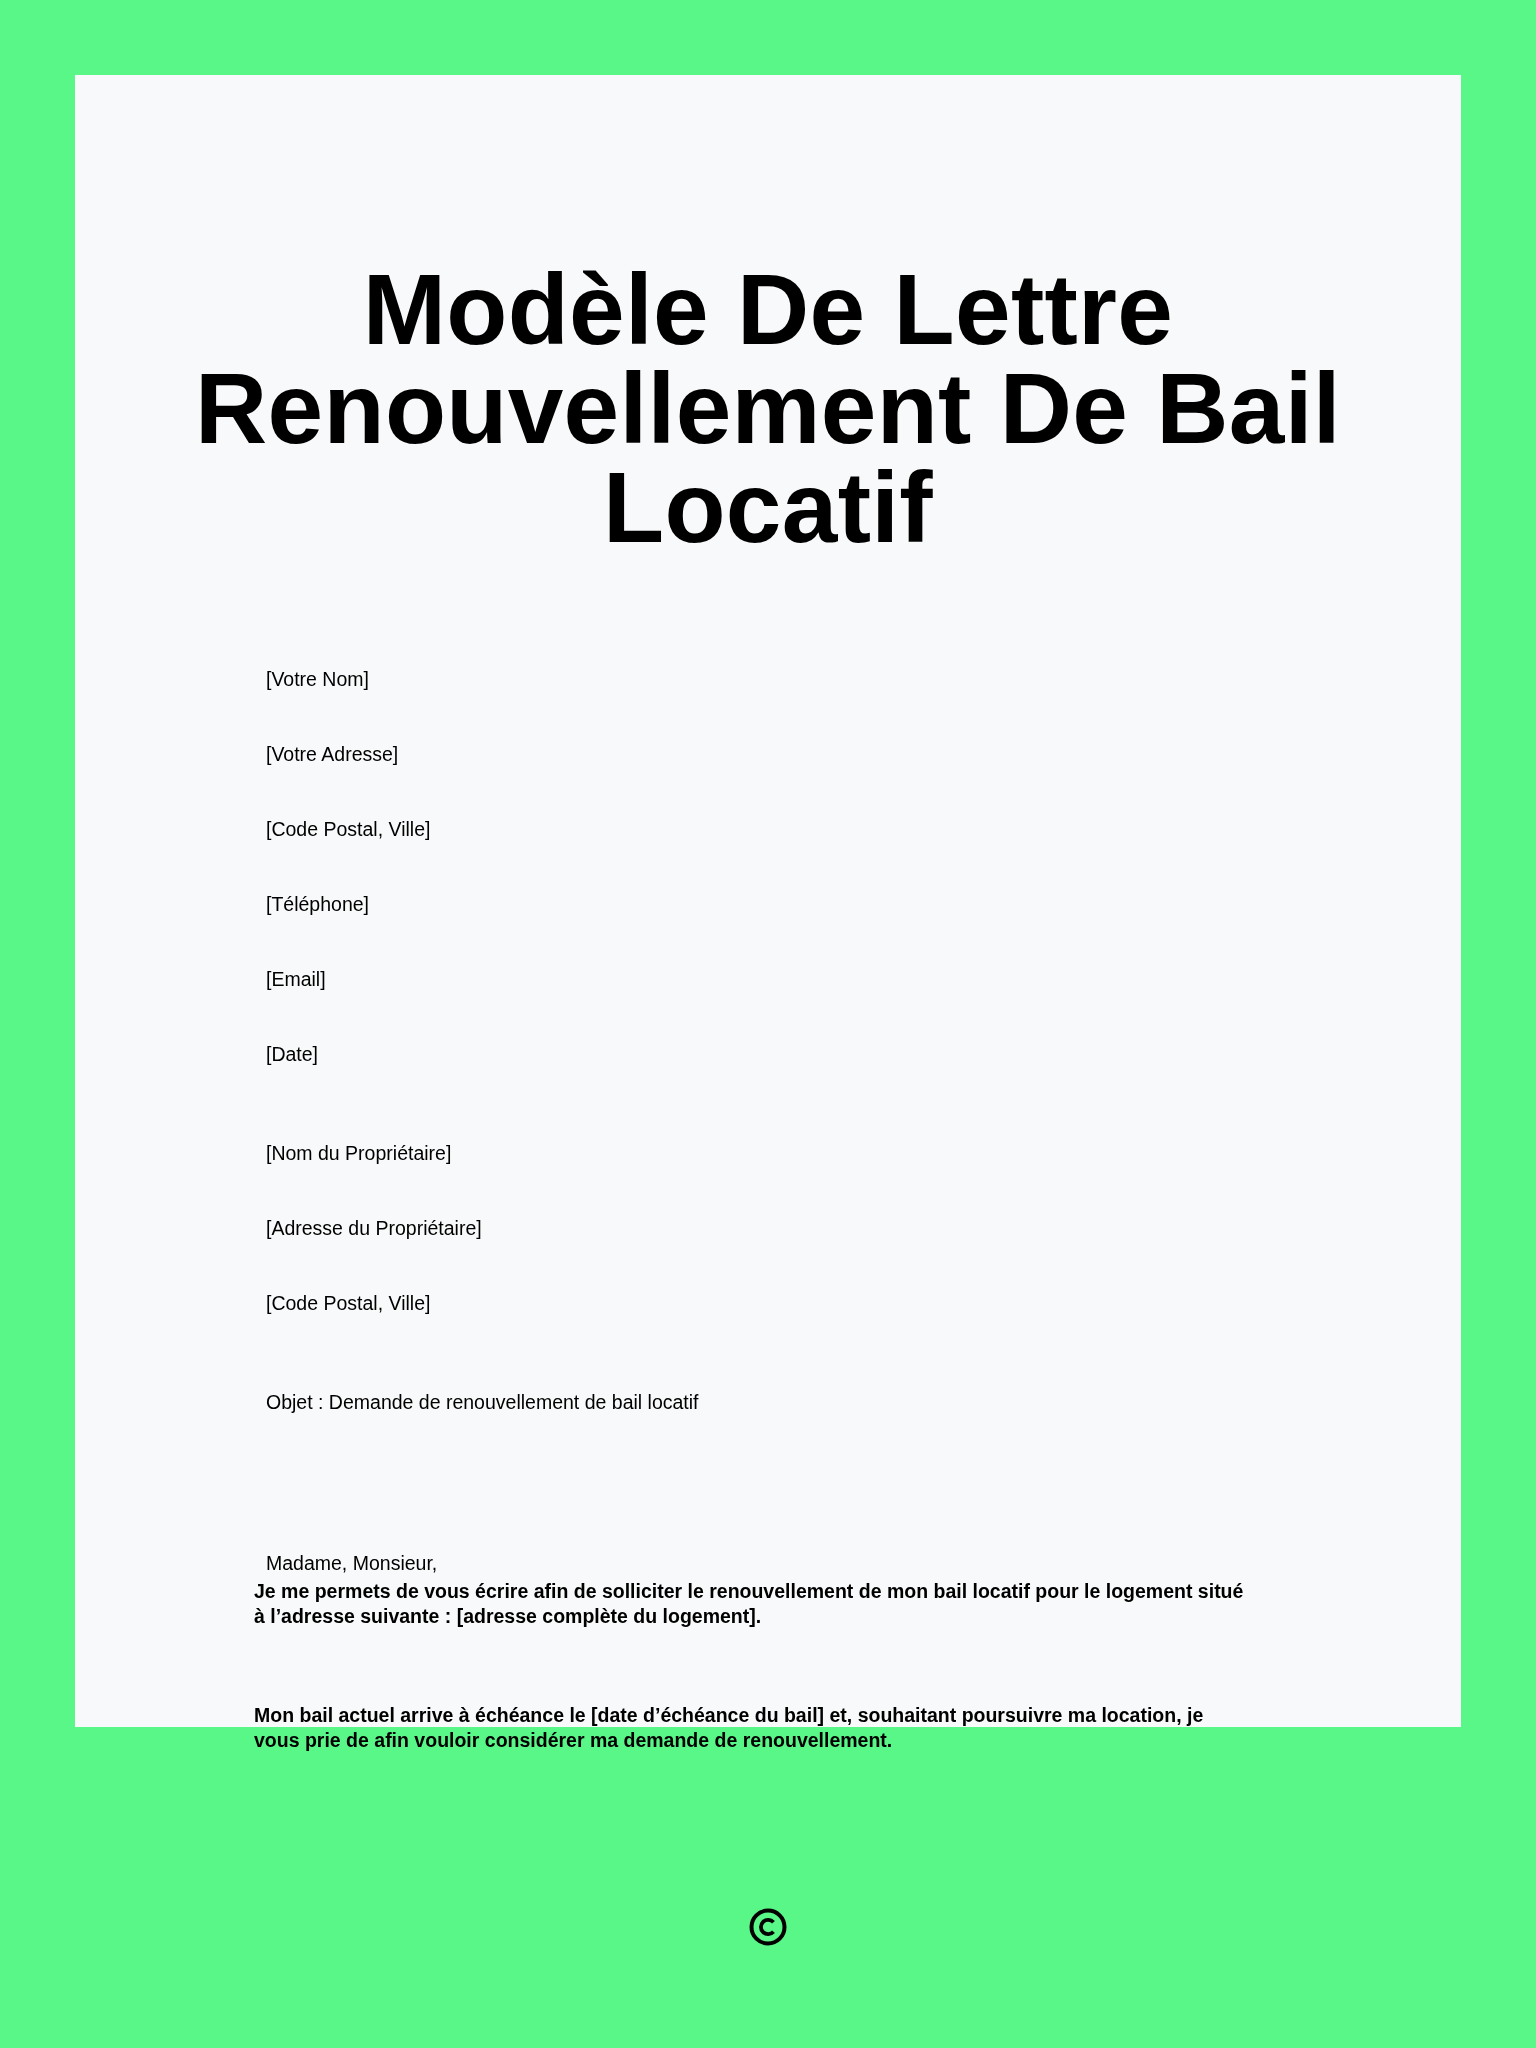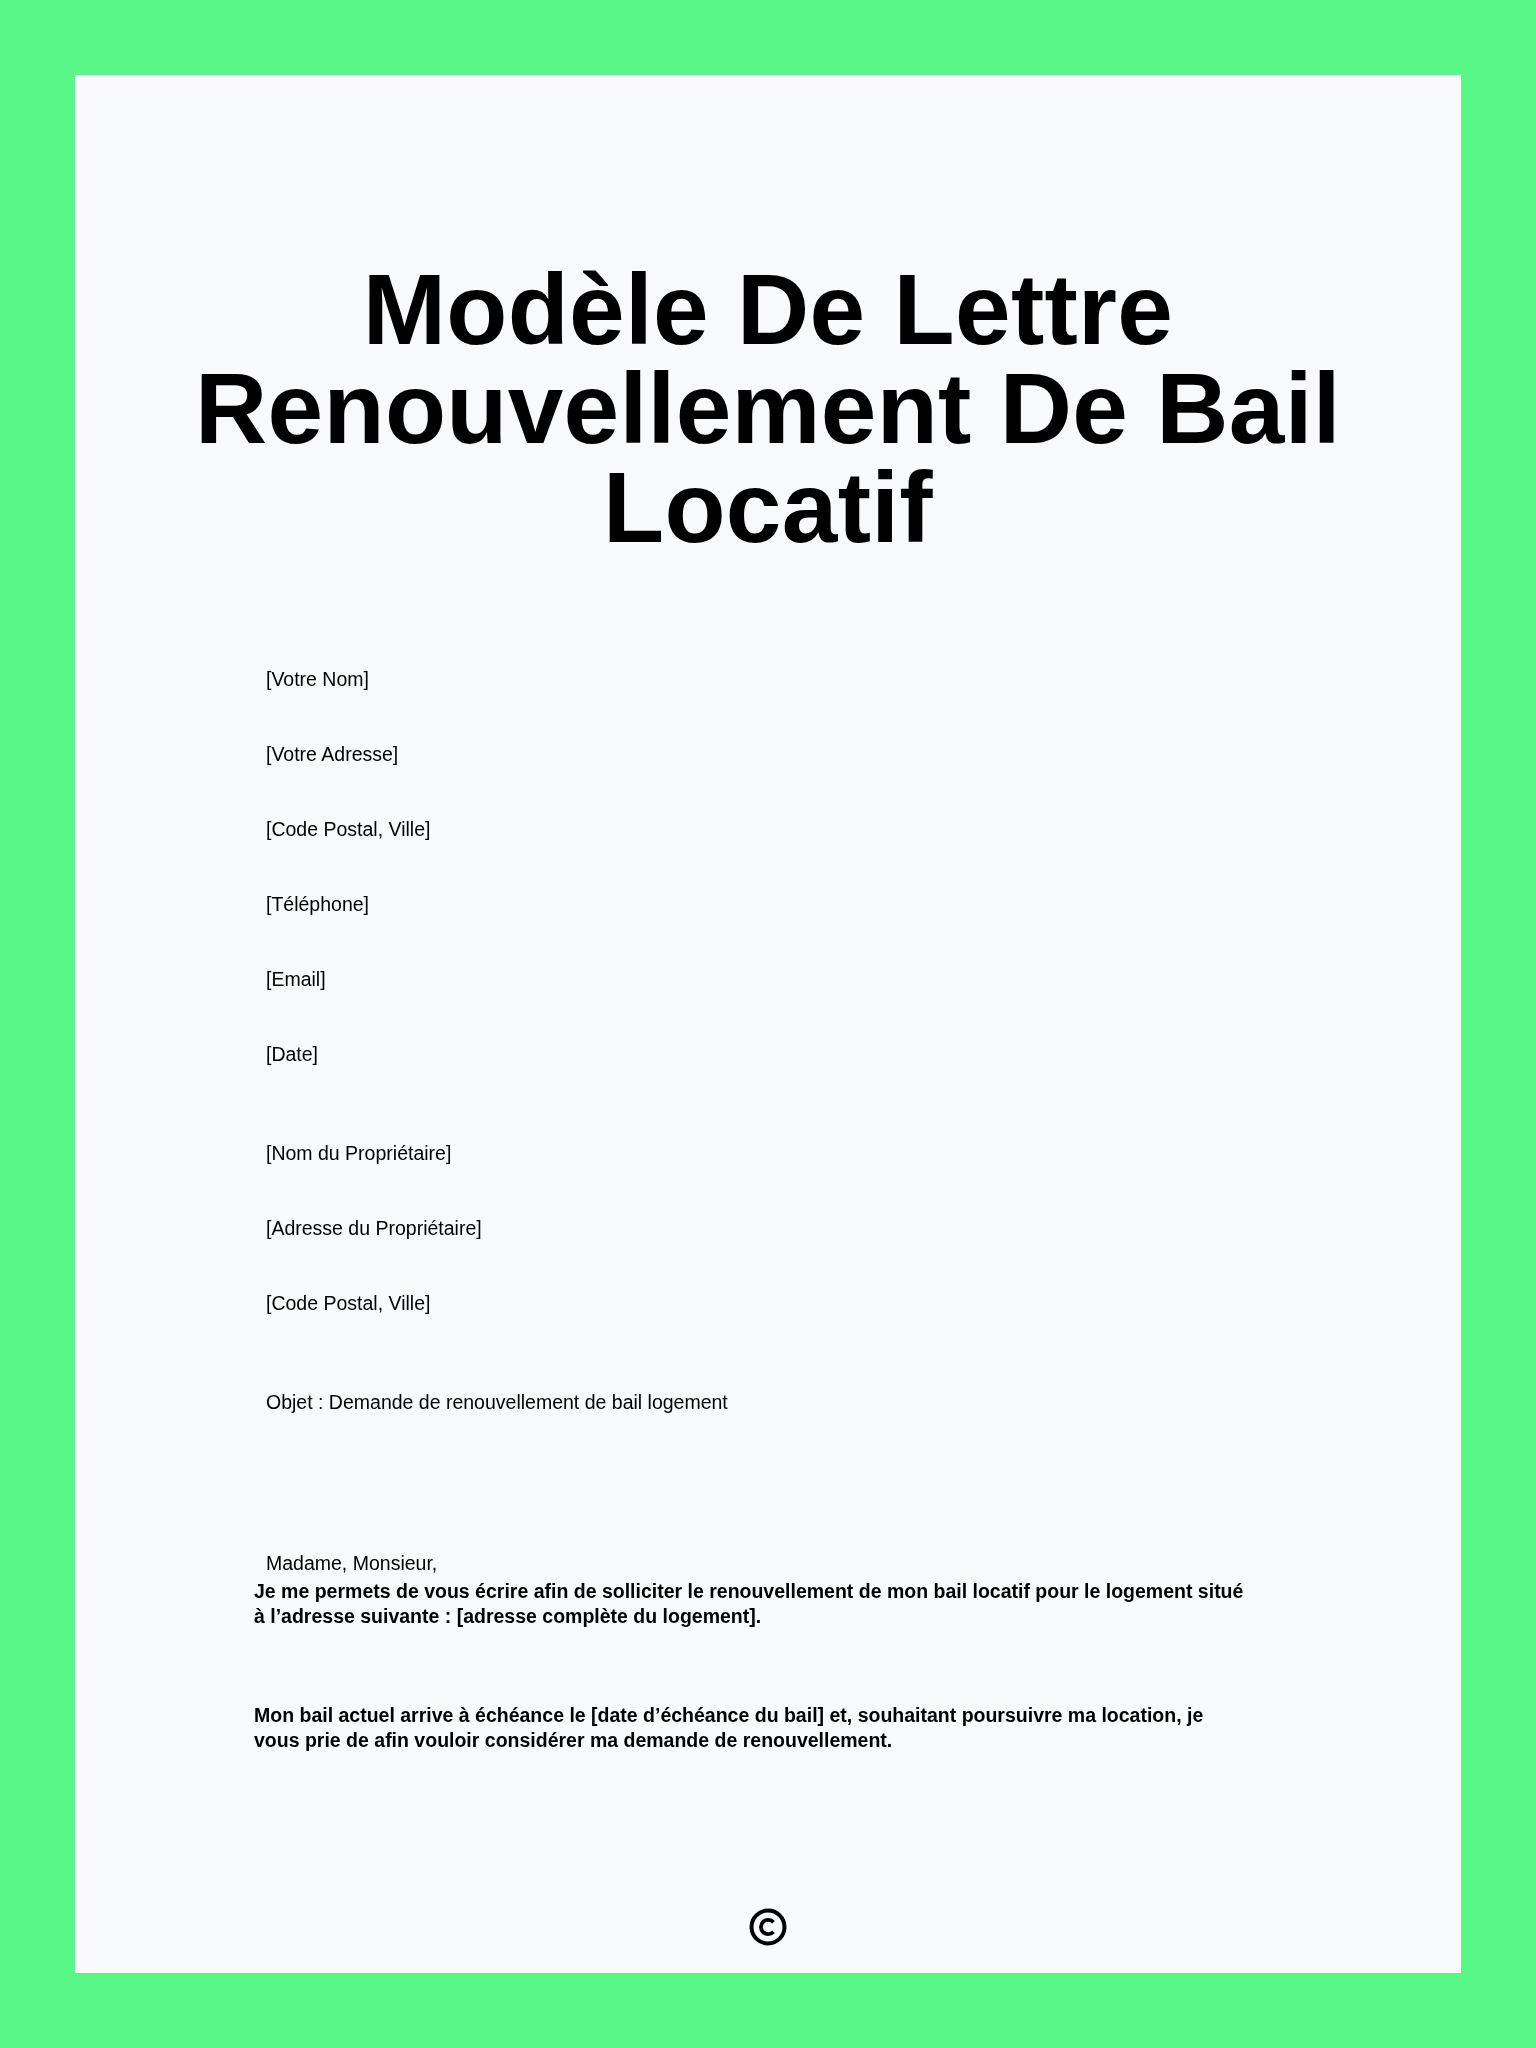--- a/index.html
+++ b/index.html
@@ -13,21 +13,21 @@
       position: relative;
       overflow: hidden;
       font-family: "Liberation Sans", sans-serif;
       color: #000;
     }
     .page {
       position: absolute;
       left: 75px;
       top: 75px;
       width: 1386px;
-      height: 1898px;
+      height: 1652px;
       background: #F8F9FA;
     }
     .title {
       position: absolute;
       left: 0;
       top: 185px;
       width: 1386px;
       margin: 0;
       text-align: center;
       font-family: "Liberation Sans", sans-serif;
@@ -81,21 +81,21 @@
   <p class="line" style="top:651px">[Votre Adresse]</p>
   <p class="line" style="top:726px">[Code Postal, Ville]</p>
   <p class="line" style="top:801px">[Téléphone]</p>
   <p class="line" style="top:876px">[Email]</p>
   <p class="line" style="top:951px">[Date]</p>
 
   <p class="line" style="top:1050px">[Nom du Propriétaire]</p>
   <p class="line" style="top:1125px">[Adresse du Propriétaire]</p>
   <p class="line" style="top:1200px">[Code Postal, Ville]</p>
 
-  <p class="line" style="top:1299px">Objet : Demande de renouvellement de bail logement</p>
+  <p class="line" style="top:1299px">Objet : Demande de renouvellement de bail locatif</p>
   <p class="line" style="top:1460px">Madame, Monsieur,</p>
 
   <div class="para" style="top:1500px">
     <span>Je me permets de vous écrire afin de solliciter le renouvellement de mon bail locatif pour le logement situé</span>
     <span>à l’adresse suivante : [adresse complète du logement].</span>
   </div>
   <div class="para" style="top:1624px">
     <span>Mon bail actuel arrive à échéance le [date d’échéance du bail] et, souhaitant poursuivre ma location, je</span>
     <span>vous prie de afin vouloir considérer ma demande de renouvellement.</span>
   </div>

